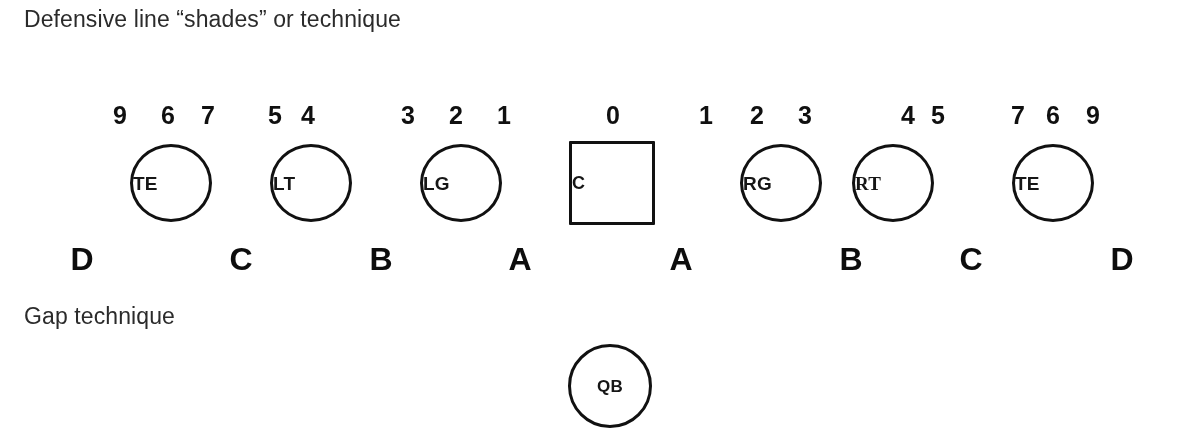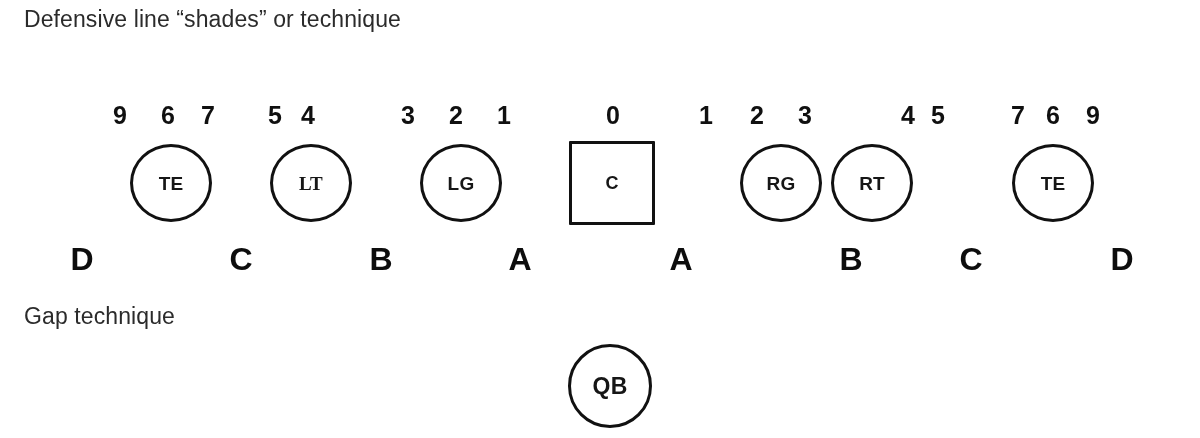--- a/index.html
+++ b/index.html
@@ -52,21 +52,20 @@
   
   .player {
     position: absolute;
     top: 144px;
     width: 82px;
     height: 78px;
     border: 3.5px solid #111111;
     box-sizing: border-box;
     display: flex;
     align-items: center;
-    justify-content: center;
     background: #ffffff;
   }
   .player.circle { border-radius: 50%; }
   .player.square { border-radius: 1px; width: 86px; height: 84px; top: 141px; }
 
   .player-label {
     font-size: 19px;
     font-weight: 700;
     color: #161616;
     letter-spacing: 0.2px;
@@ -94,21 +93,21 @@
     width: 84px;
     height: 84px;
     border: 3.5px solid #111111;
     border-radius: 50%;
     box-sizing: border-box;
     display: flex;
     align-items: center;
     justify-content: center;
     background: #ffffff;
   }
-  #qb-player .player-label { font-size: 23px; font-weight: 700; }
+  #qb-player .player-label { font-size: 17px; font-weight: 700; }
 </style>
 </head>
 <body>
 
 <div id="diagram-root">
 
   <div class="heading" id="title-text">Defensive line “shades” or technique</div>
 
   <div id="technique-number-row">
       <div class="technique-number" style="left: 105px;">9</div>
@@ -127,33 +126,33 @@
       <div class="technique-number" style="left: 923px;">5</div>
       <div class="technique-number" style="left: 1003px;">7</div>
       <div class="technique-number" style="left: 1038px;">6</div>
       <div class="technique-number" style="left: 1078px;">9</div>
     </div>
 
   <div id="player-row">
       <div class="player circle" style="left: 130px;">
         <span class="player-label">TE</span>
       </div>
-      <div class="player circle" style="left: 270px; font-family: Liberation Serif, serif;">
+      <div class="player circle" style="left: 270px;">
         <span class="player-label">LT</span>
       </div>
       <div class="player circle" style="left: 420px;">
         <span class="player-label">LG</span>
       </div>
       <div class="player square" style="left: 569px;">
         <span class="player-label">C</span>
       </div>
       <div class="player circle" style="left: 740px;">
         <span class="player-label">RG</span>
       </div>
-      <div class="player circle" style="left: 831px;">
+      <div class="player circle" style="left: 852px; font-family: Liberation Serif, serif;">
         <span class="player-label">RT</span>
       </div>
       <div class="player circle" style="left: 1012px;">
         <span class="player-label">TE</span>
       </div>
     </div>
 
   <div id="gap-letter-row">
       <div class="gap-letter" style="left: 62px;">D</div>
       <div class="gap-letter" style="left: 221px;">C</div>

